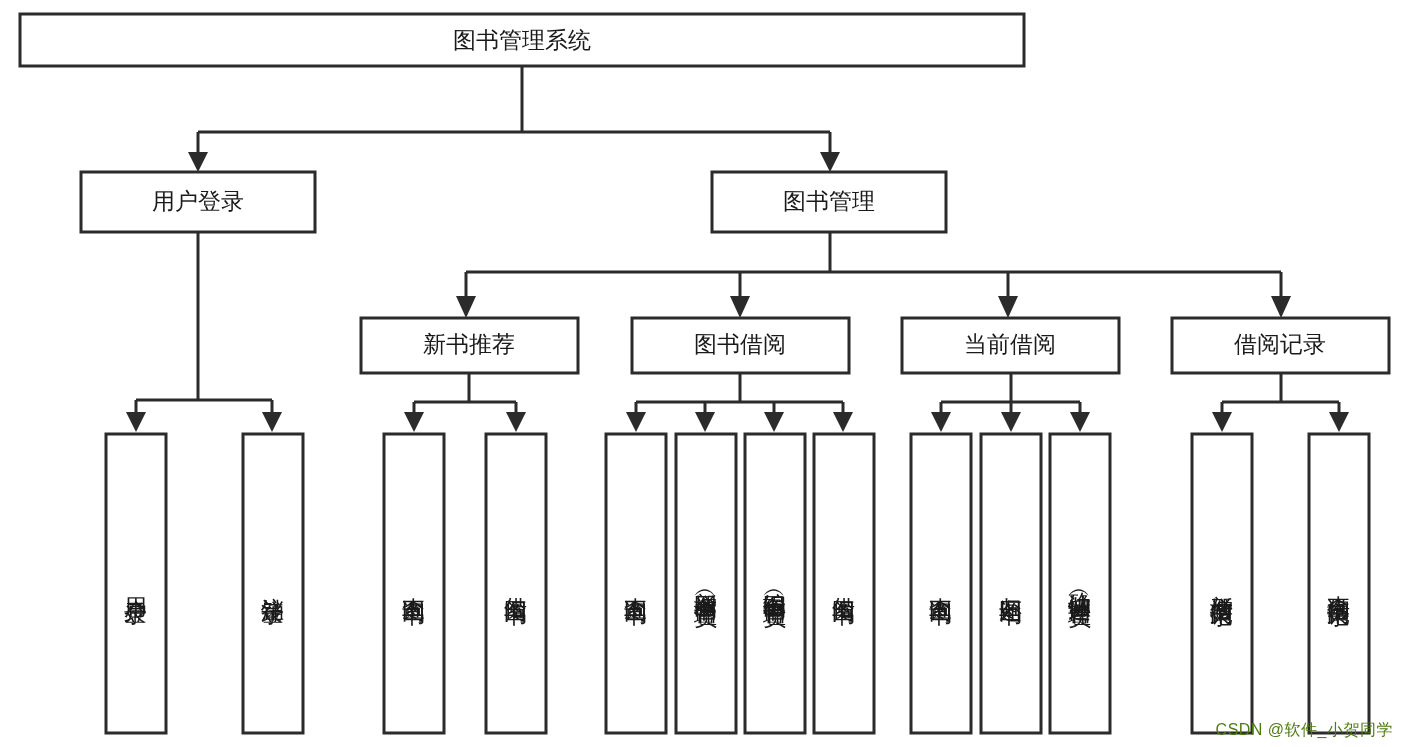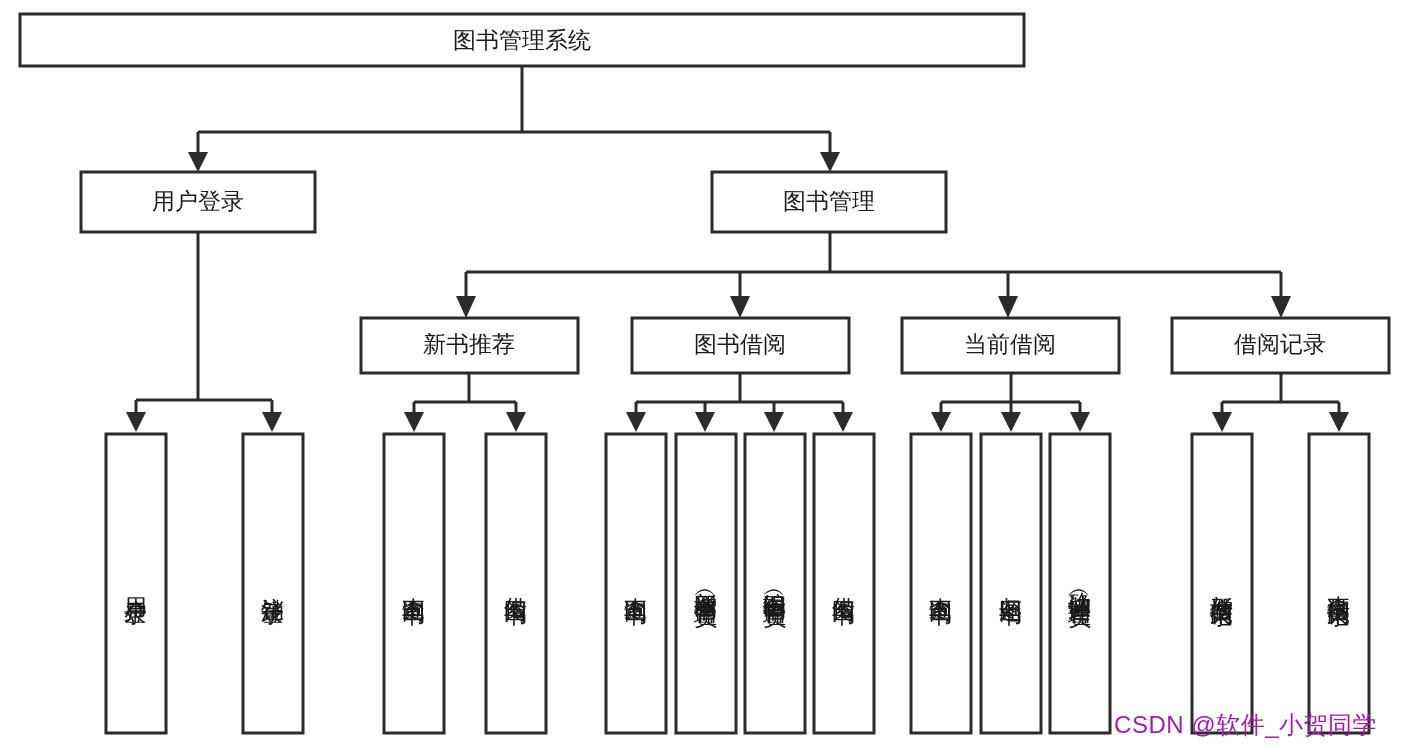--- a/index.html
+++ b/index.html
@@ -52,25 +52,25 @@
     fill: #1a1a1a;
     writing-mode: vertical-rl;
     text-orientation: upright;
     glyph-orientation-vertical: 0;
     dominant-baseline: central;
     text-anchor: middle;
     letter-spacing: 2px;
   }
   .watermark {
     position: absolute;
-    right: 28px;
+    right: 12px;
     bottom: 6px;
     font-family: "Liberation Sans", "DejaVu Sans", sans-serif;
-    font-size: 24px;
-    color: #a21caf;
+    font-size: 16px;
+    color: #4d7c0f;
     white-space: nowrap;
     letter-spacing: 0.5px;
     pointer-events: none;
   }
 </style>
 </head>
 <body>
 
 <div id="diagram-root">
 <svg id="flow" viewBox="0 0 1405 747" xmlns="http://www.w3.org/2000/svg">

